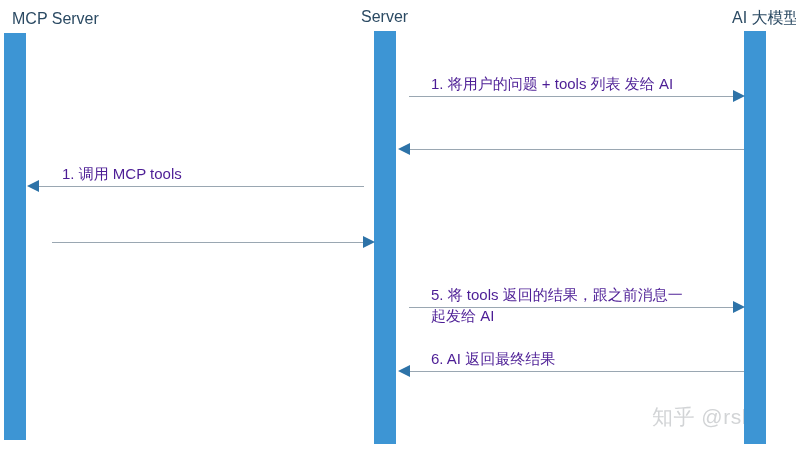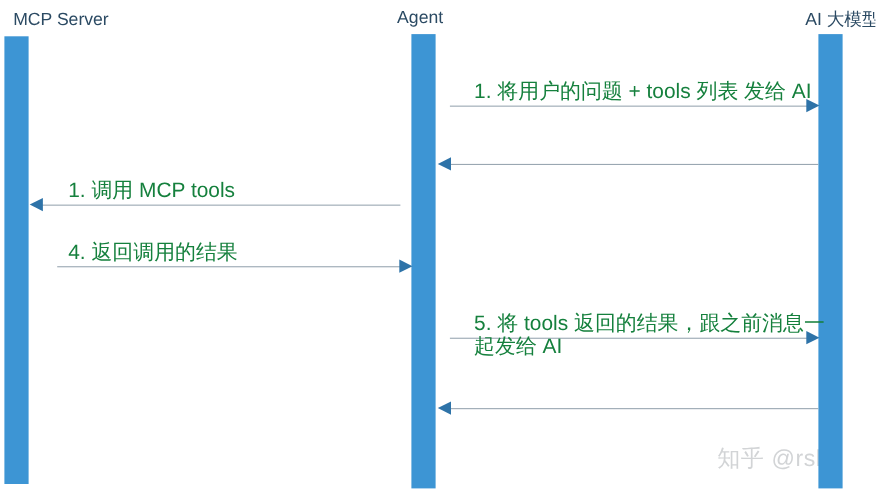--- a/index.html
+++ b/index.html
@@ -59,59 +59,59 @@
     border-bottom: 6px solid transparent;
     border-left: 12px solid #2e73a8;
   }
   .arrow-head.left {
     border-top: 6px solid transparent;
     border-bottom: 6px solid transparent;
     border-right: 12px solid #2e73a8;
   }
   .msg-label {
     position: absolute;
-    font-size: 19px;
-    color: #15803d;
+    font-size: 15px;
+    color: #4c1d95;
     line-height: 21px;
     white-space: pre-line;
     z-index: 6;
   }
 </style>
 </head>
 <body>
 
 <div id="diagram">
 
   <div class="watermark">知乎 @rslai</div>
 
   <div class="lifeline-head" style="left:12px; top:10px;text-align:right;">MCP Server</div>
   <div class="lifeline-bar" style="left:4px; top:33px; width:22px; height:407px;"></div>
 
-  <div class="lifeline-head" style="left:361px; top:8px;">Agent</div>
+  <div class="lifeline-head" style="left:361px; top:8px;">Server</div>
   <div class="lifeline-bar" style="left:374px; top:31px; width:22px; height:413px;"></div>
 
   <div class="lifeline-head" style="left:712px; top:8px;margin-left:20px;">AI 大模型</div>
   <div class="lifeline-bar" style="left:744px; top:31px; width:22px; height:413px;"></div>
 
   <div class="msg-line" style="left:409px; top:96px; width:326px;"></div>
   <div class="arrow-head right" style="left:733px; top:90px;"></div>
   <div class="msg-label" style="left:431px; top:73px;">1. 将用户的问题 + tools 列表 发给 AI</div>
 
   <div class="msg-line" style="left:409px; top:149px; width:335px;"></div>
   <div class="arrow-head left" style="left:398px; top:143px;"></div>
 
   <div class="msg-line" style="left:38px; top:186px; width:326px;"></div>
   <div class="arrow-head left" style="left:27px; top:180px;"></div>
   <div class="msg-label" style="left:62px; top:163px;">1. 调用 MCP tools</div>
 
   <div class="msg-line" style="left:52px; top:242px; width:313px;"></div>
   <div class="arrow-head right" style="left:363px; top:236px;"></div>
-  <div class="msg-label" style="left:62px; top:219px;">4. 返回调用的结果</div>
 
   <div class="msg-line" style="left:409px; top:307px; width:326px;"></div>
   <div class="arrow-head right" style="left:733px; top:301px;"></div>
   <div class="msg-label" style="left:431px; top:284px;">5. 将 tools 返回的结果，跟之前消息一
 起发给 AI</div>
 
   <div class="msg-line" style="left:409px; top:371px; width:335px;"></div>
   <div class="arrow-head left" style="left:398px; top:365px;"></div>
+  <div class="msg-label" style="left:431px; top:348px;">6. AI 返回最终结果</div>
 
 </div>
 
 </body></html>

